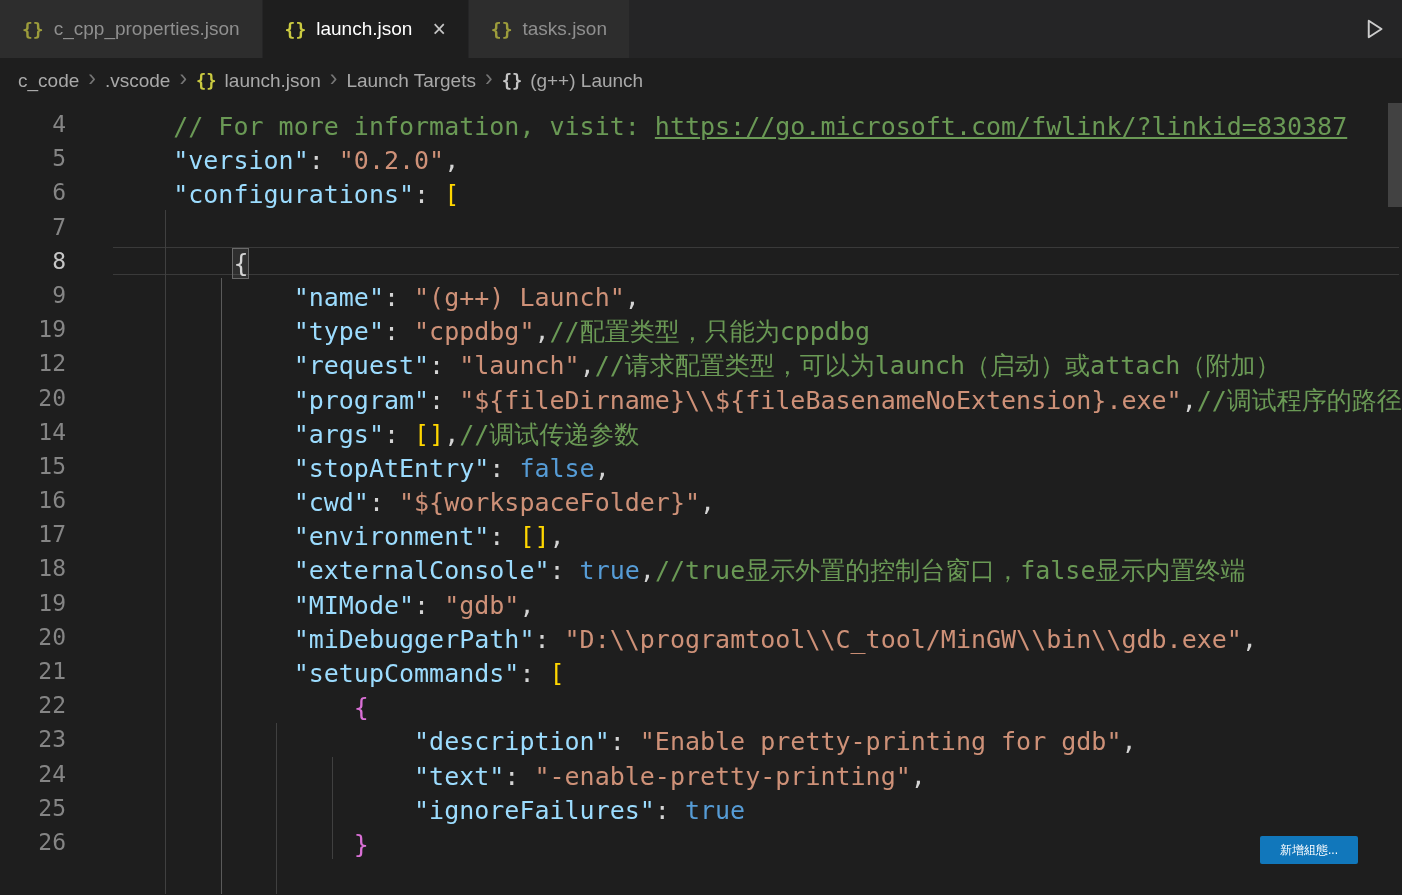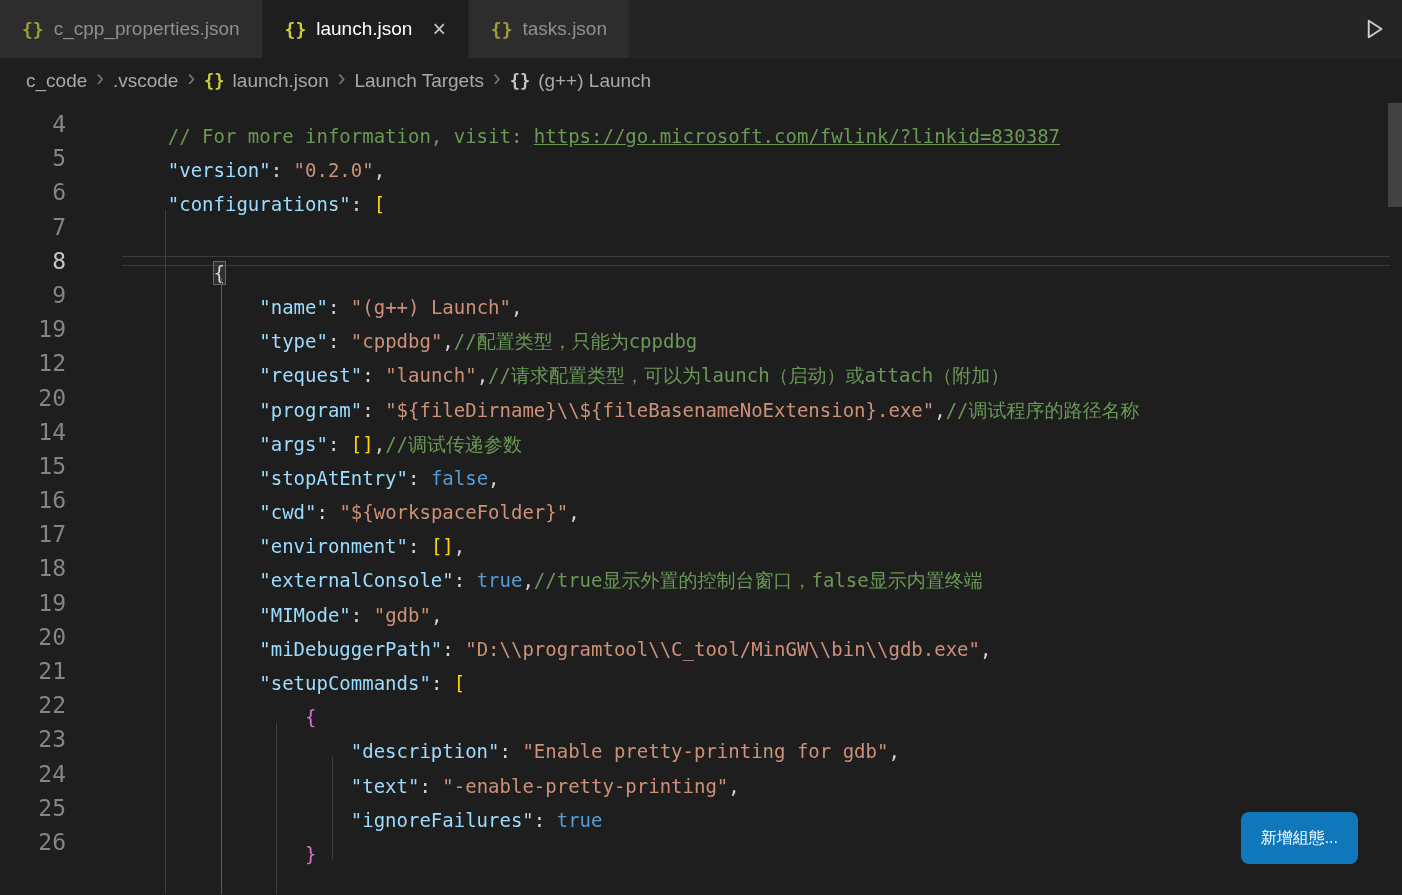--- a/index.html
+++ b/index.html
@@ -14,55 +14,55 @@
   #tabs{display:flex;flex:1;min-width:0}
   .tab{display:flex;align-items:center;gap:10px;padding:0 22px;font-size:19px;
     background:var(--tab-inactive-bg,#2d2d2d);color:var(--tab-inactive-fg,#8f8f8f);
     border-right:1px solid var(--tabbar-bg,#252526);cursor:pointer;white-space:nowrap}
   .tab .ticon{font-family:"DejaVu Sans Mono",monospace;font-size:18px;font-weight:bold;color:var(--json-icon,#cbcb41);opacity:.7}
   .tab.active{background:var(--bg,#1e1e1e);color:var(--tab-active-fg,#ffffff)}
   .tab.active .ticon{opacity:1}
   .tclose{margin-left:10px;font-size:23px;line-height:1;color:#c5c5c5;cursor:pointer}
   .runbtn{width:56px;display:flex;align-items:center;justify-content:center;cursor:pointer}
   
-  .breadcrumb{position:absolute;top:58px;left:8px;right:0;height:45px;background:var(--bg,#1e1e1e);
+  .breadcrumb{position:absolute;top:58px;left:0;right:0;height:45px;background:var(--bg,#1e1e1e);
     display:flex;align-items:center;padding:0 18px;font-size:19px;color:var(--breadcrumb-fg,#a9a9a9)}
   .bsep{margin:0 9px;color:var(--chevron,#767676);font-size:23px;line-height:1;transform:translateY(-2px)}
   .bitem{display:flex;align-items:center;gap:8px;cursor:pointer;white-space:nowrap}
   .bicon{font-family:"DejaVu Sans Mono",monospace;font-size:17px;font-weight:bold}
   .bicon.json_file{color:var(--json-icon,#cbcb41)}
   .bicon.object_symbol{color:var(--object-icon,#c5c5c5)}
   
   .editor{position:absolute;top:103px;left:0;right:0;bottom:0;background:var(--bg,#1e1e1e);overflow:hidden}
   #code{position:absolute;top:4px;left:0;right:0}
   .row{display:flex;height:34.2px;line-height:34.2px;white-space:nowrap}
   .gut{flex:0 0 110px;text-align:right;padding-right:44px;font-family:"DejaVu Sans Mono",monospace;
     font-size:23px;color:var(--line-number,#858585);user-select:none}
-  .src{flex:1;margin:12px;font-family:"DejaVu Sans Mono",monospace;font-size:19px;line-height:34.2px;white-space:pre;min-width:0}
+  .src{flex:1;margin:3px;font-family:"DejaVu Sans Mono",monospace;font-size:25px;line-height:34.2px;white-space:pre;min-width:0}
   .row.cur .gut{color:var(--line-number-active,#c6c6c6)}
   .row.cur .src{box-shadow:inset 0 1px 0 var(--current-line-border,#3a3a3a),inset 0 -1px 0 var(--current-line-border,#3a3a3a)}
   #guides{position:absolute;top:4px;left:110px;right:0;bottom:0;font-family:"DejaVu Sans Mono",monospace;font-size:23px;pointer-events:none}
   .guide{position:absolute;width:1px;background:var(--guide,#404040)}
   .guide.active{background:var(--guide-active,#5a5a5a)}
   
   .t-cm,.t-lk{color:var(--comment,#6a9955)}
   .t-lk{text-decoration:underline;cursor:pointer}
   .t-k{color:var(--key,#9cdcfe)}
   .t-s{color:var(--string,#ce9178)}
   .t-p{color:var(--punct,#d4d4d4)}
   .t-kw{color:var(--keyword,#569cd6)}
   .t-b1{color:var(--bracket-gold,#ffd700)}
   .t-b2{color:var(--bracket-pink,#da70d6)}
   .t-bm{color:#d4d4d4;outline:1px solid #696969;background:rgba(110,110,110,.22)}
   
   .scrollbar{position:absolute;top:0;right:0;width:14px;bottom:0}
   .sb-thumb{position:absolute;top:0;left:0;right:0;height:104px;background:rgba(121,121,121,.4)}
-  .add-config{position:absolute;right:44px;bottom:31px;height:52px;padding:0 20px;
-    background:var(--button-bg,#1177bb);color:var(--button-fg,#ffffff);border:none;border-radius:8px;
-    font-size:16px;font-family:"Liberation Sans",sans-serif;cursor:pointer}
+  .add-config{position:absolute;right:44px;bottom:31px;height:28px;padding:0 20px;
+    background:var(--button-bg,#1177bb);color:var(--button-fg,#ffffff);border:none;border-radius:2px;
+    font-size:12px;font-family:"Liberation Sans",sans-serif;cursor:pointer}
 </style>
 </head>
 <body>
 
 <div class="tabbar">
   <div id="tabs">
       <div class="tab">
         <span class="ticon">{}</span>
         <span>c_cpp_properties.json</span>
       </div>

